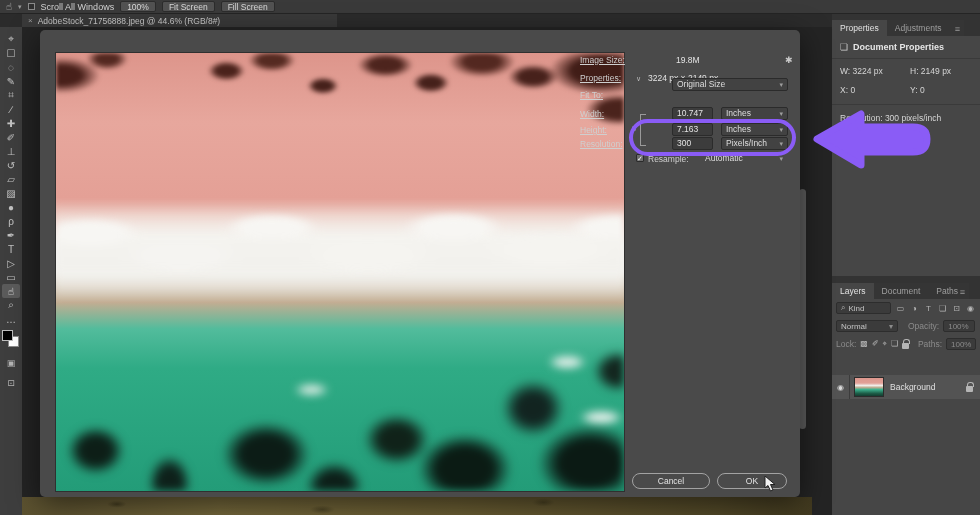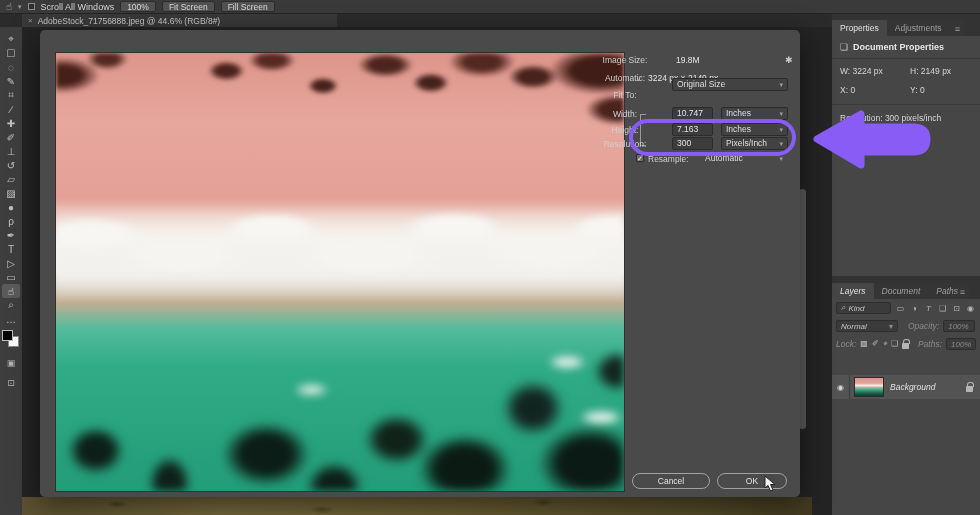--- a/index.html
+++ b/index.html
@@ -59,21 +59,21 @@
   .panel-body { background:#464646; }
 
   #properties-panel { position:absolute; left:0; top:6px; width:132px; height:256px; }
   #properties-body { position:absolute; left:0; top:16px; width:148px; height:240px; background:#464646; }
   .props-header { display:flex; align-items:center; gap:5px; padding:6px 0 6px 8px;
     color:#e6e6e6; font-weight:bold; font-size:9px; border-bottom:1px solid #3a3a3a; }
   .props-header .doc-ic { font-size:9px; color:#cfcfcf; font-weight:normal; }
   .props-grid { padding:7px 24px 0 8px; display:grid; grid-template-columns:70px 1fr; row-gap:9px; color:#d5d5d5; }
   .props-res { margin-top:9px; border-top:1px solid #3a3a3a; padding:8px 8px 0 8px; color:#d5d5d5; }
 
-  #layers-panel { position:absolute; left:0; top:269px; width:137px; height:232px;font-style:italic; }
+  #layers-panel { position:absolute; left:0; top:269px; width:137px; height:232px; }
   #layers-body { position:absolute; left:0; top:16px; width:148px; height:216px; background:#464646; }
   .lp-row { display:flex; align-items:center; gap:4px; padding:3px 4px; }
   .lp-field { background:#3b3b3b; border:1px solid #2d2d2d; border-radius:2px; height:12px;
     display:flex; align-items:center; gap:3px; padding:0 4px; color:#c4c4c4; font-size:8px; }
   .lp-dim { color:#8b8b8b; }
   .lp-icons { display:flex; gap:3px; margin-left:auto; color:#b5b5b5; font-size:8px; }
   .lp-icons span { width:11px; text-align:center; }
   .padlock { position:relative; width:7px; height:6px; background:#b5b5b5; border-radius:1px;
     display:inline-block; margin-top:3px; }
   .padlock::before { content:""; position:absolute; left:1px; top:-4px; width:5px; height:4px;
@@ -135,21 +135,21 @@
       radial-gradient(46px 36px at 60% 72%, #102219 38%, transparent 72%),
       radial-gradient(64px 48px at 72% 88%, #0b1b14 44%, transparent 74%),
       radial-gradient(44px 40px at 84% 55%, #122420 36%, transparent 72%),
       radial-gradient(70px 52px at 94% 85%, #0b1a14 44%, transparent 75%),
       radial-gradient(36px 30px at 99% 35%, #13251e 36%, transparent 70%),
       radial-gradient(26px 10px at 90% 30%, #dfeee8 40%, transparent 75%),
       radial-gradient(30px 10px at 96% 60%, #e4f0ea 40%, transparent 75%),
       radial-gradient(24px 9px  at 45% 45%, #d8ebe2 35%, transparent 75%); }
 
   
-  .dlg-label { position:absolute; width:90px; text-align:center; font-size:8.5px; color:#cfcfcf; }
+  .dlg-label { position:absolute; width:90px; text-align:left; font-size:8.5px; color:#cfcfcf;text-decoration:underline; }
   .dlg-value { position:absolute; font-size:8.5px; color:#e4e4e4; }
   .dlg-input { position:absolute; width:41px; height:13px; background:#3c3c3c;
     border:1px solid #2b2b2b; border-radius:2px; color:#e4e4e4; font-size:8.5px;
     line-height:11px; padding-left:4px; }
   .dlg-select { position:absolute; height:13px; background:#424242; border:1px solid #2b2b2b;
     border-radius:2px; color:#dedede; font-size:8.5px; line-height:11px; padding:0 4px;
     display:flex; align-items:center; justify-content:space-between; }
   .dlg-select .sel-caret { color:#9e9e9e; font-size:7px; }
   #gear-icon { position:absolute; left:745px; top:25px; color:#c9c9c9; font-size:9px; }
   #dim-caret { position:absolute; left:596px; top:45px; color:#b9b9b9; font-size:7px; }
@@ -313,21 +313,21 @@
     <div id="photo">
       <div class="rocks"></div>
       <div class="foam"></div>
       <div class="seaweed"></div>
     </div>
 
     <span class="dlg-label" style="left:540px; top:25px">Image Size:</span>
     <span class="dlg-value" style="left:636px; top:25px">19.8M</span>
     <span id="gear-icon">✱</span>
 
-    <span class="dlg-label" style="left:540px; top:43px">Automatic:</span>
+    <span class="dlg-label" style="left:540px; top:43px">Properties:</span>
     <span id="dim-caret">∨</span>
     <span class="dlg-value" style="left:608px; top:43px">3224 px  ×  2149 px</span>
 
     <span class="dlg-label" style="left:540px; top:60px">Fit To:</span>
     <div class="dlg-select" style="left:632px; top:48px; width:116px">
       <span>Original Size</span>
       <span class="sel-caret">▾</span>
     </div>
 
     <div id="chain"></div>

